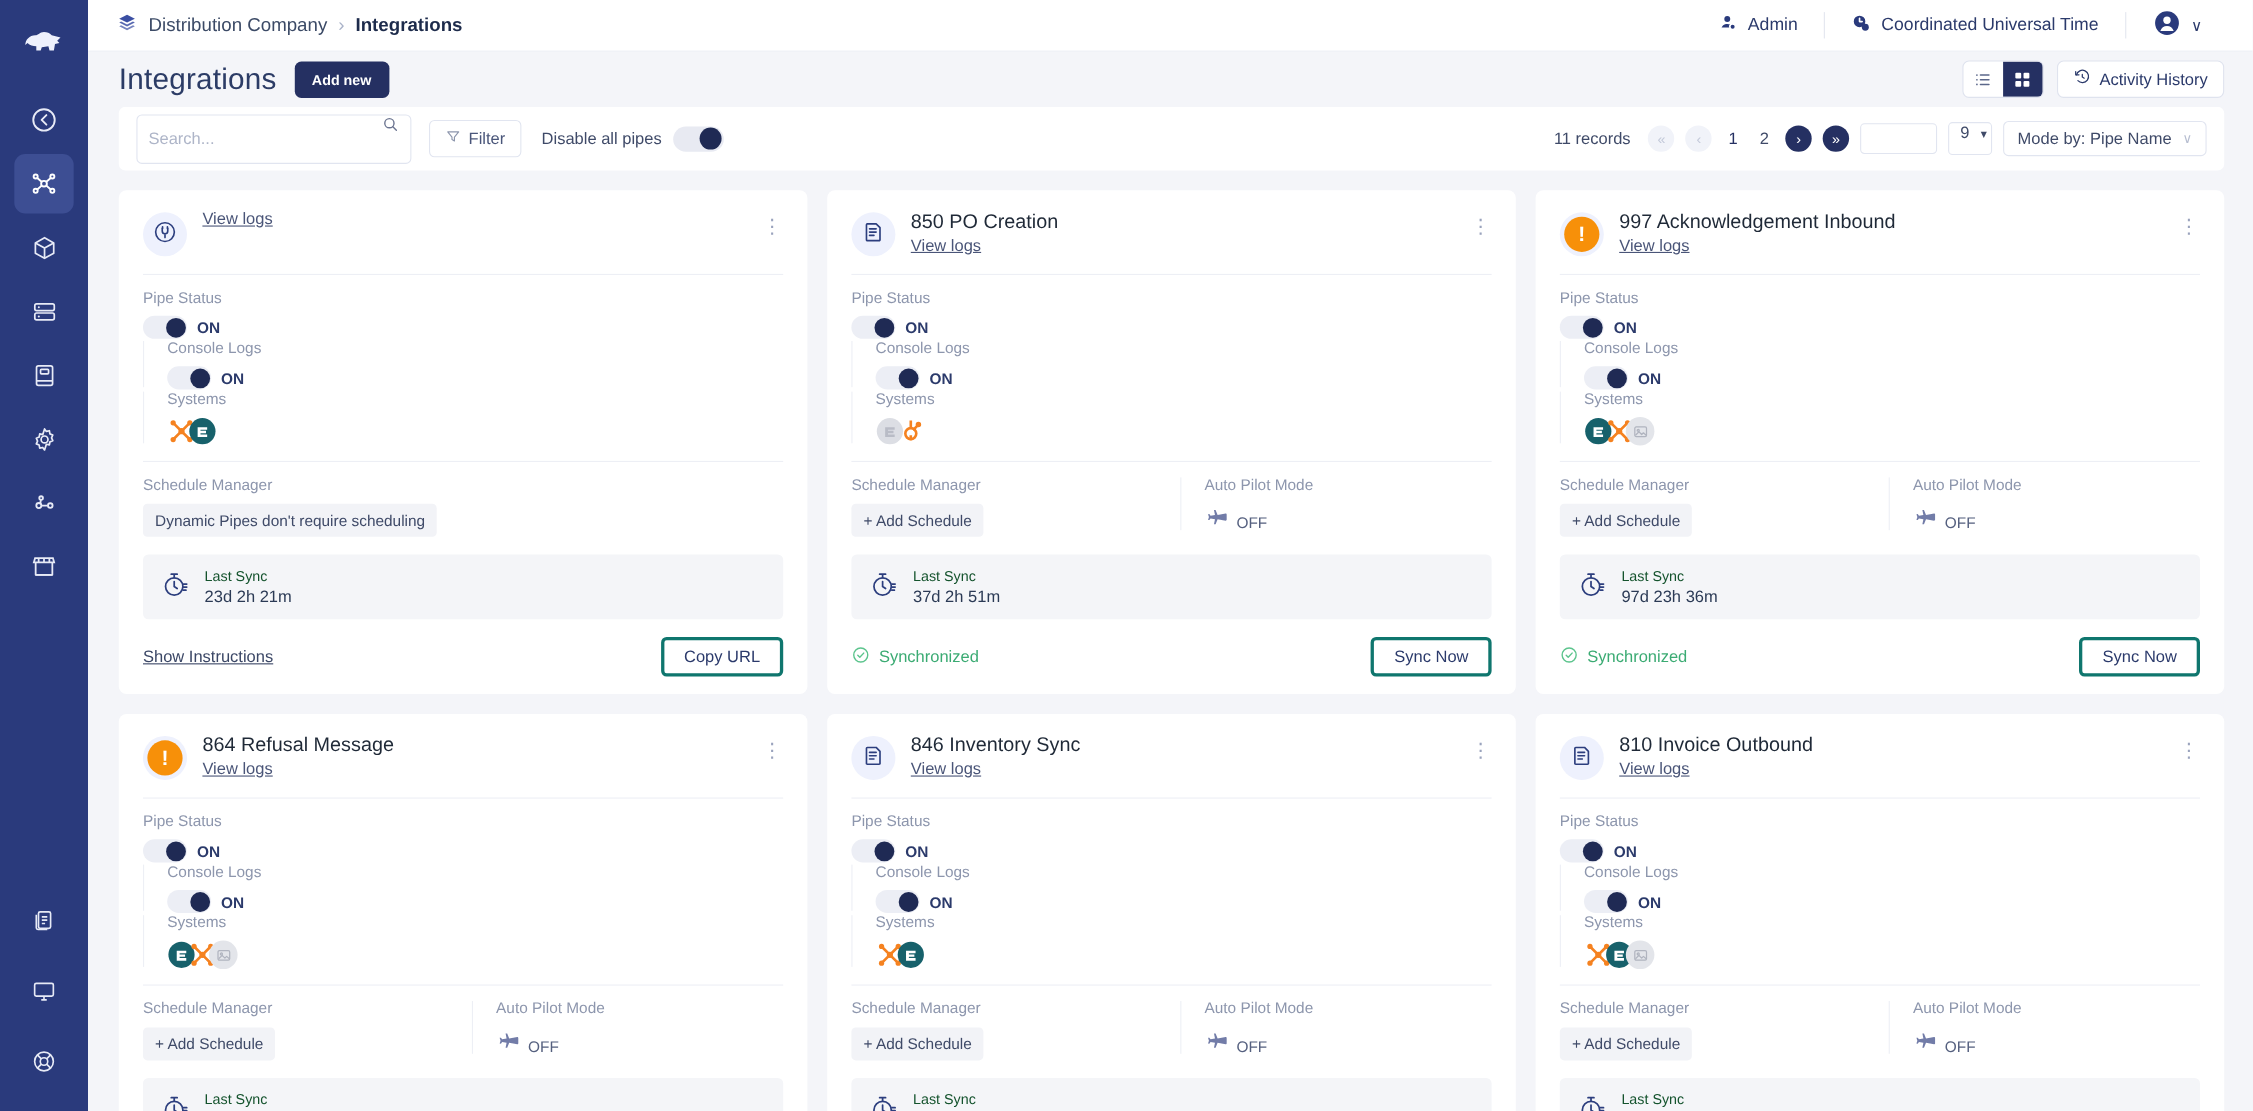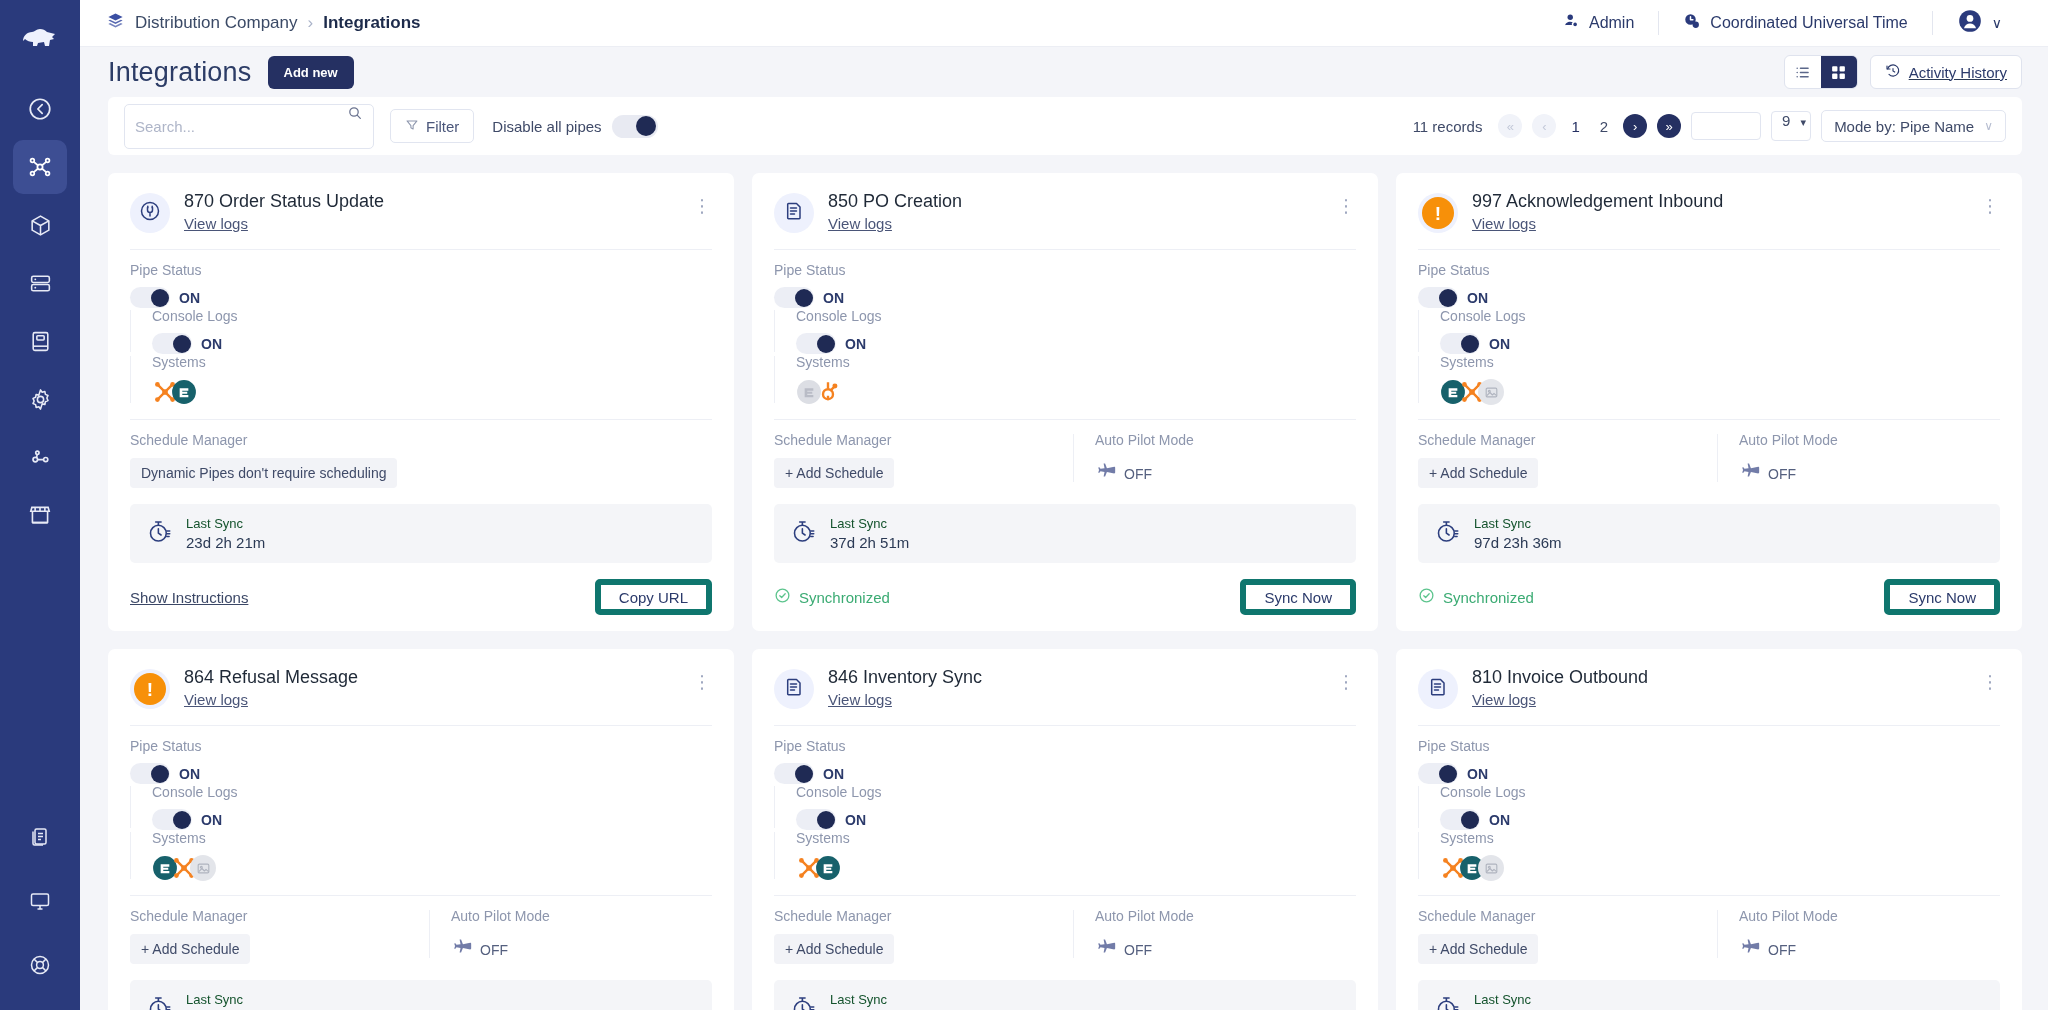--- a/index.html
+++ b/index.html
@@ -63,21 +63,21 @@
     padding: 0 26px 0 28px; flex: 0 0 50px;
   }
   .page-title { font-size: 27px; color: #2c3c66; font-weight: 400; letter-spacing: .2px; }
   .add-new {
     margin-left: 16px;
     background: #253062; color: #fff;
     font-size: 13px; font-weight: 700;
     border: none; border-radius: 6px;
     padding: 9px 16px; cursor: pointer;
   }
-  .head-right { margin-left: auto; display: flex; align-items: center; gap: 12px; text-decoration: underline; }
+  .head-right { margin-left: auto; display: flex; align-items: center; gap: 12px; }
   .viewtoggle { display: flex; border: 1px solid #dfe3ee; border-radius: 6px; overflow: hidden; background:#fff; }
   .vt-btn { width: 36px; height: 32px; display: flex; align-items: center; justify-content: center; cursor: pointer; }
   .vt-btn.active { background: #253062; }
   .activity-btn {
     display: flex; align-items: center; gap: 8px;
     background: #fff; border: 1px solid #dfe3ee; border-radius: 6px;
     height: 34px; padding: 0 14px; font-size: 15px; color: #2b3a6b; cursor: pointer;
   }
 
   
@@ -223,21 +223,21 @@
   }
   .ls-label { font-size: 13px; color: #14532d; }
   .ls-value { font-size: 15px; color: #2b3a55; margin-top: 3px; }
 
   .card-foot {
     display: flex; align-items: center; margin-top: 16px;
   }
   .show-instr { font-size: 15px; color: #3b4766; text-decoration: underline; cursor: pointer; }
   .sync-state { display: flex; align-items: center; gap: 8px; font-size: 15px; color: #3bab73; }
   .foot-btn {
-    margin-left: auto; background: #fff; border: 6px solid #0f766e; border-radius: 5px;
+    margin-left: auto; background: #fff; border: 3px solid #0f766e; border-radius: 5px;
     height: 36px; padding: 0 18px; font-size: 15px; color: #2b3a6b;
     cursor: pointer; font-family: inherit;
   }
 </style>
 </head>
 <body>
 
 <div class="app">
 
   <nav class="sidebar">
@@ -472,21 +472,20 @@
     <div class="card-head">
       <div class="card-badge">
                 <span>
     <svg viewBox="0 0 24 24" width="24" height="24" fill="none" stroke="#2c3e7e" stroke-width="1.5">
       <circle cx="12" cy="12" r="8.5"></circle>
       <path d="M9.5 8.5v2.6a2.5 2.5 0 005 0V8.5M12 13.6V17" stroke-linecap="round"></path>
       <path d="M9.8 7.2v1.6M14.2 7.2v1.6" stroke-linecap="round"></path>
     </svg></span>
               </div>
       <div class="card-titles">
-        <div class="card-title">870 Order Status Update</div>
         <span class="view-logs">View logs</span>
       </div>
       <span class="kebab">⋮</span>
     </div>
     <div class="divider"></div>
     <div class="row-stats">
       <div class="stat">
         <div class="stat-label">Pipe Status</div>
         <div class="stat-value">
           <div class="mini-toggle">

